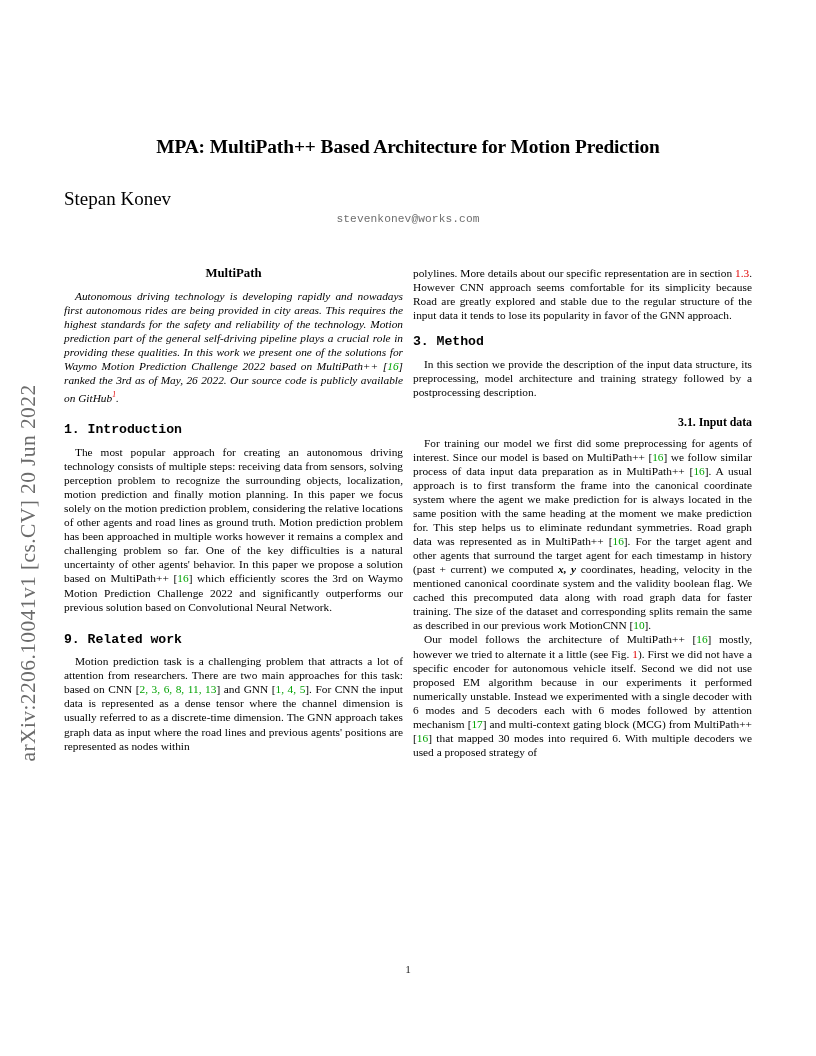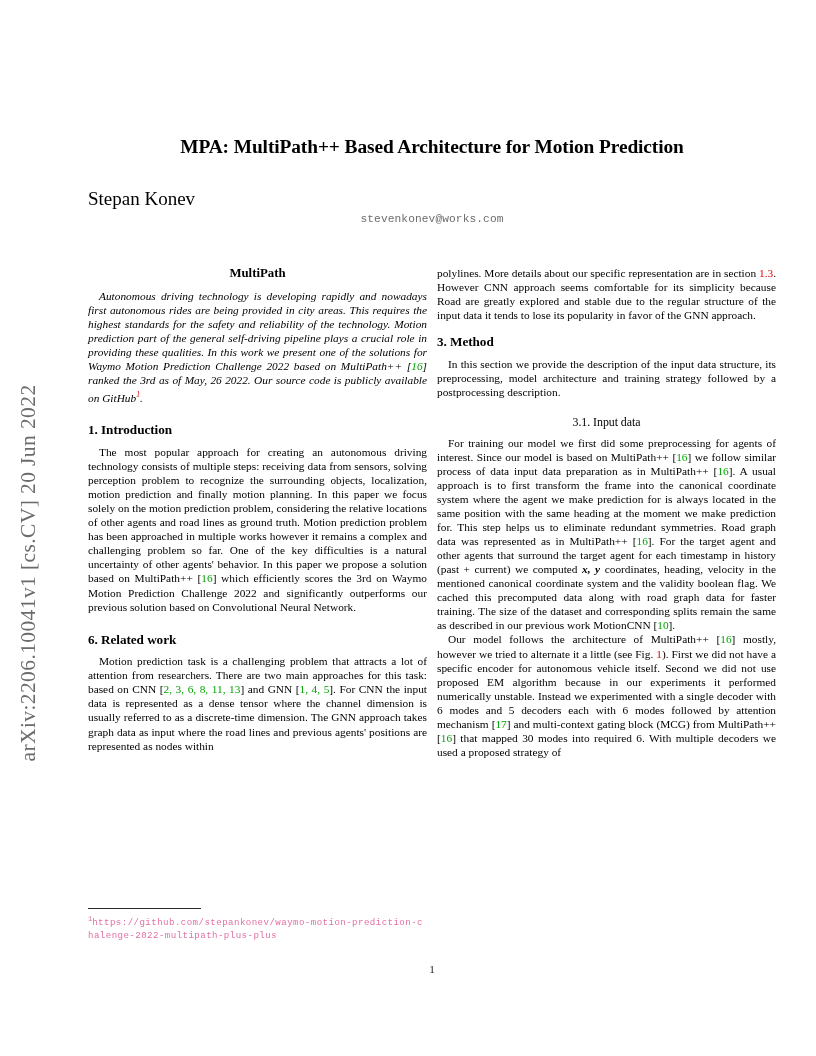--- a/index.html
+++ b/index.html
@@ -40,21 +40,20 @@
     transform: translateX(-45px);
   }
 
   
   .page {
     position: absolute;
     left: 0;
     top: 0;
     width: 748px;
     height: 1056px;
-    margin-left: 24px;
   }
 
   .title {
     position: absolute;
     left: 64px;
     top: 136px;
     width: 688px;
     text-align: center;
     font-size: 19.4px;
     font-weight: bold;
@@ -104,28 +103,28 @@
     font-size: 12.8px;
     margin: 0 0 9px 0;
     font-family: "Liberation Serif", serif;
   }
 
   h2.sec {
     font-size: 13.2px;
     font-weight: bold;
     margin: 19px 0 7.5px 0;
     text-align: left;
-    font-family: Liberation Serif, serif;
+    font-family: Liberation Mono, monospace;
     letter-spacing: -0.05px;
   }
   h3.subsec {
     font-size: 11.9px;
-    font-weight: normal;
+    font-weight: bold;
     margin: 16px 0 6.5px 0;
-    text-align: center;
+    text-align: right;
     font-family: "Liberation Serif", serif;
     letter-spacing: -0.05px;
   }
   h2.sec.first, h3.subsec.first { margin-top: 0; }
 
   p {
     margin: 0 0 0 0;
     text-indent: 11px;
   }
   p.abstract-body {
@@ -193,21 +192,21 @@
   <div class="col col-left">
 
     <div class="h-center">MultiPath</div>
 
     <p class="abstract-body"><span>Autonomous driving technology is developing rapidly and nowadays first autonomous rides are being provided in city areas. This requires the highest standards for the safety and reliability of the technology. Motion prediction part of the general self-driving pipeline plays a crucial role in providing these qualities. In this work we present one of the solutions for Waymo Motion Prediction Challenge 2022 based on MultiPath++ [</span><span class="cite">16</span><span>] ranked the 3rd as of May, 26 2022. Our source code is publicly available on GitHub</span><sup class="fn">1</sup><span>.</span></p>
 
     <h2 class="sec">1. Introduction</h2>
 
     <p><span>The most popular approach for creating an autonomous driving technology consists of multiple steps: receiving data from sensors, solving perception problem to recognize the surrounding objects, localization, motion prediction and finally motion planning. In this paper we focus solely on the motion prediction problem, considering the relative locations of other agents and road lines as ground truth. Motion prediction problem has been approached in multiple works however it remains a complex and challenging problem so far. One of the key difficulties is a natural uncertainty of other agents' behavior. In this paper we propose a solution based on MultiPath++ [</span><span class="cite">16</span><span>] which efficiently scores the 3rd on Waymo Motion Prediction Challenge 2022 and significantly outperforms our previous solution based on Convolutional Neural Network.</span></p>
 
-    <h2 class="sec">6. Related work</h2>
+    <h2 class="sec">9. Related work</h2>
 
     <p><span>Motion prediction task is a challenging problem that attracts a lot of attention from researchers. There are two main approaches for this task: based on CNN [</span><span class="cite">2, 3, 6, 8, 11, 13</span><span>] and GNN [</span><span class="cite">1, 4, 5</span><span>]. For CNN the input data is represented as a dense tensor where the channel dimension is usually referred to as a discrete-time dimension. The GNN approach takes graph data as input where the road lines and previous agents' positions are represented as nodes within</span></p>
 
   </div>
 
   <div class="col col-right">
 
     <p style="text-indent:0"><span>polylines. More details about our specific representation are in section </span><span class="secref">1.3</span><span>. However CNN approach seems comfortable for its simplicity because Road are greatly explored and stable due to the regular structure of the input data it tends to lose its popularity in favor of the GNN approach.</span></p>
 
     <h2 class="sec first" style="margin-top:13px">3. Method</h2>
@@ -216,20 +215,16 @@
 
     <h3 class="subsec">3.1. Input data</h3>
 
     <p><span>For training our model we first did some preprocessing for agents of interest. Since our model is based on MultiPath++ [</span><span class="cite">16</span><span>] we follow similar process of data input data preparation as in MultiPath++ [</span><span class="cite">16</span><span>]. A usual approach is to first transform the frame into the canonical coordinate system where the agent we make prediction for is always located in the same position with the same heading at the moment we make prediction for. This step helps us to eliminate redundant symmetries. Road graph data was represented as in MultiPath++ [</span><span class="cite">16</span><span>]. For the target agent and other agents that surround the target agent for each timestamp in history (past + current) we computed </span><span class="mathit">x, y</span><span> coordinates, heading, velocity in the mentioned canonical coordinate system and the validity boolean flag. We cached this precomputed data along with road graph data for faster training. The size of the dataset and corresponding splits remain the same as described in our previous work MotionCNN [</span><span class="cite">10</span><span>].</span></p>
 
 
     <p><span>Our model follows the architecture of MultiPath++ [</span><span class="cite">16</span><span>] mostly, however we tried to alternate it a little (see Fig. </span><span class="secref">1</span><span>). First we did not have a specific encoder for autonomous vehicle itself. Second we did not use proposed EM algorithm because in our experiments it performed numerically unstable. Instead we experimented with a single decoder with 6 modes and 5 decoders each with 6 modes followed by attention mechanism [</span><span class="cite">17</span><span>] and multi-context gating block (MCG) from MultiPath++ [</span><span class="cite">16</span><span>] that mapped 30 modes into required 6. With multiple decoders we used a proposed strategy of</span></p>
 
   </div>
 
-  <div class="footnote-area">
-    <div class="footnote-rule"></div>
-    <div class="footnote-text"><sup>1</sup><span>https://github.com/stepankonev/waymo-motion-prediction-chalenge-2022-multipath-plus-plus</span></div>
-  </div>
 
   <div class="page-number">1</div>
 
 </div>
 
 </body></html>

